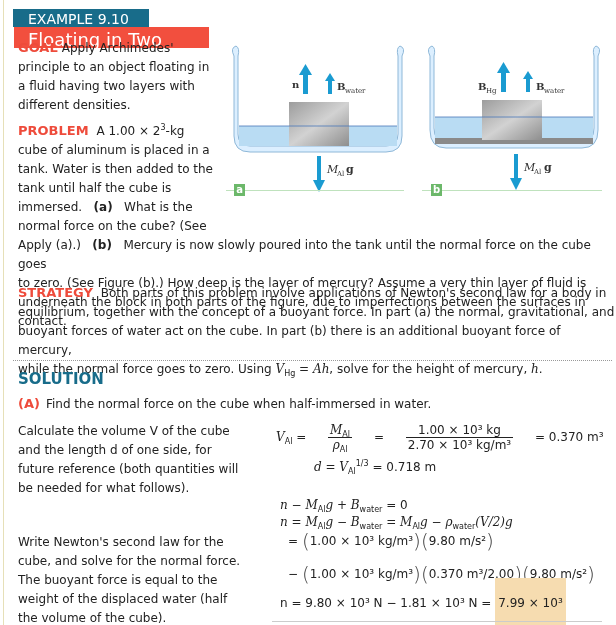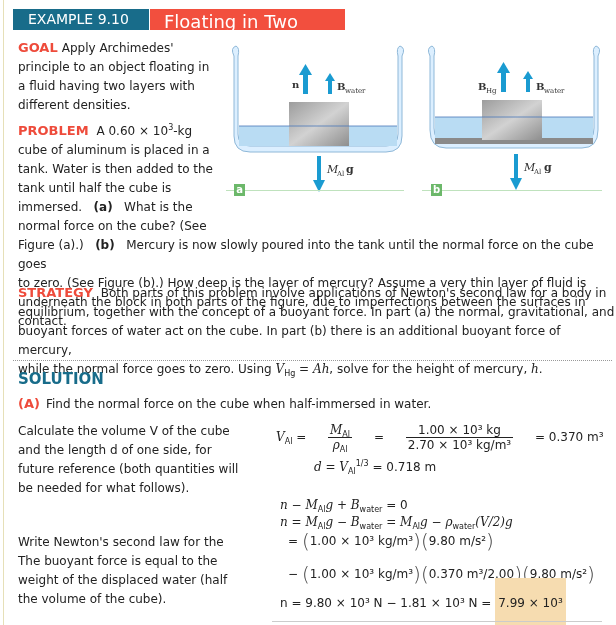--- a/index.html
+++ b/index.html
@@ -7,21 +7,21 @@
   body {
     font-family: "DejaVu Sans", "Liberation Sans", sans-serif;
     font-size: 12px;
     color: #222;
     position: relative;
   }
   .left-rule {
     position: absolute; left: 3px; top: 0; bottom: 0; width: 1px; background: #e6e0b8;
   }
   .header {
-    position: absolute; left: 13px; top: 9px; height: 22px; display: flex;
+    position: absolute; left: 13px; top: 9px; height: 22px; display: flex; flex-direction: column;
   }
   .hdr-num {
     background: #186c8a; color: #fff; font-size: 14px; padding: 2px 10px 0 15px; width: 136px; height: 21px;
     font-family: "DejaVu Sans", sans-serif;
   }
   .hdr-title {
     background: #f24f3e; color: #fff; font-size: 18px; padding: 2px 0 0 14px; width: 195px; height: 21px; margin-left: 1px;
   }
   .txt { position: absolute; line-height: 19px; font-size: 12px; color: #222; }
   .kw { color: #ee4b3b; font-weight: bold; font-size: 13px; margin-right: 4px; }
@@ -57,33 +57,33 @@
   <div class="hdr-title">Floating in Two Fluids</div>
 </div>
 
 <div class="txt" style="left:18px; top:38px; width:200px;">
   <span class="kw">GOAL</span><span>Apply Archimedes' principle to an object floating in a fluid having two layers with different densities.</span>
 </div>
 
 <div class="txt" style="left:18px; top:121px; width:600px;">
   <div style="width:205px;">
     <span class="kw">PROBLEM</span>
-    <span>A 0.60 × 10</span><sup>3</sup><span>-kg</span>
+    <span>A 1.00 × 2</span><sup>3</sup><span>-kg</span>
   </div>
   <div>cube of aluminum is placed in a</div>
   <div>tank. Water is then added to the</div>
   <div>tank until half the cube is</div>
   <div>
     <span>immersed.</span>&nbsp;&nbsp;
     <span class="bold">(a)</span>&nbsp;&nbsp;
     <span>What is the</span>
   </div>
   <div>normal force on the cube? (See</div>
   <div>
-    <span>Figure (a).)</span>&nbsp;&nbsp;
+    <span>Apply (a).)</span>&nbsp;&nbsp;
     <span class="bold">(b)</span>&nbsp;&nbsp;
     <span>Mercury is now slowly poured into the tank until the normal force on the cube goes</span>
   </div>
   <div>to zero. (See Figure (b).) How deep is the layer of mercury? Assume a very thin layer of fluid is</div>
   <div>underneath the block in both parts of the figure, due to imperfections between the surfaces in contact.</div>
 </div>
 
 <div class="figure">
   <svg width="390" height="160" viewBox="0 0 390 160">
     <defs>
@@ -185,20 +185,21 @@
   <span>= 0.370 m³</span>
 </div>
 
 <div class="eq" style="left:314px; top:459px;">
   <span class="it">d = V</span><sub>Al</sub><sup>1/3</sup>
   <span>= 0.718 m</span>
 </div>
 
 <div class="txt" style="left:18px; top:497px; width:250px;margin-top:36px;">
   <div>Write Newton's second law for the</div>
+  <div>cube, and solve for the normal force.</div>
   <div>The buoyant force is equal to the</div>
   <div>weight of the displaced water (half</div>
   <div>the volume of the cube).</div>
 </div>
 
 <div class="eq" style="left:280px; top:497px;">
   <span class="it">n − M</span><sub>Al</sub><span class="it">g + B</span><sub>water</sub><span> = 0</span>
 </div>
 
 <div class="eq" style="left:280px; top:514px;">

